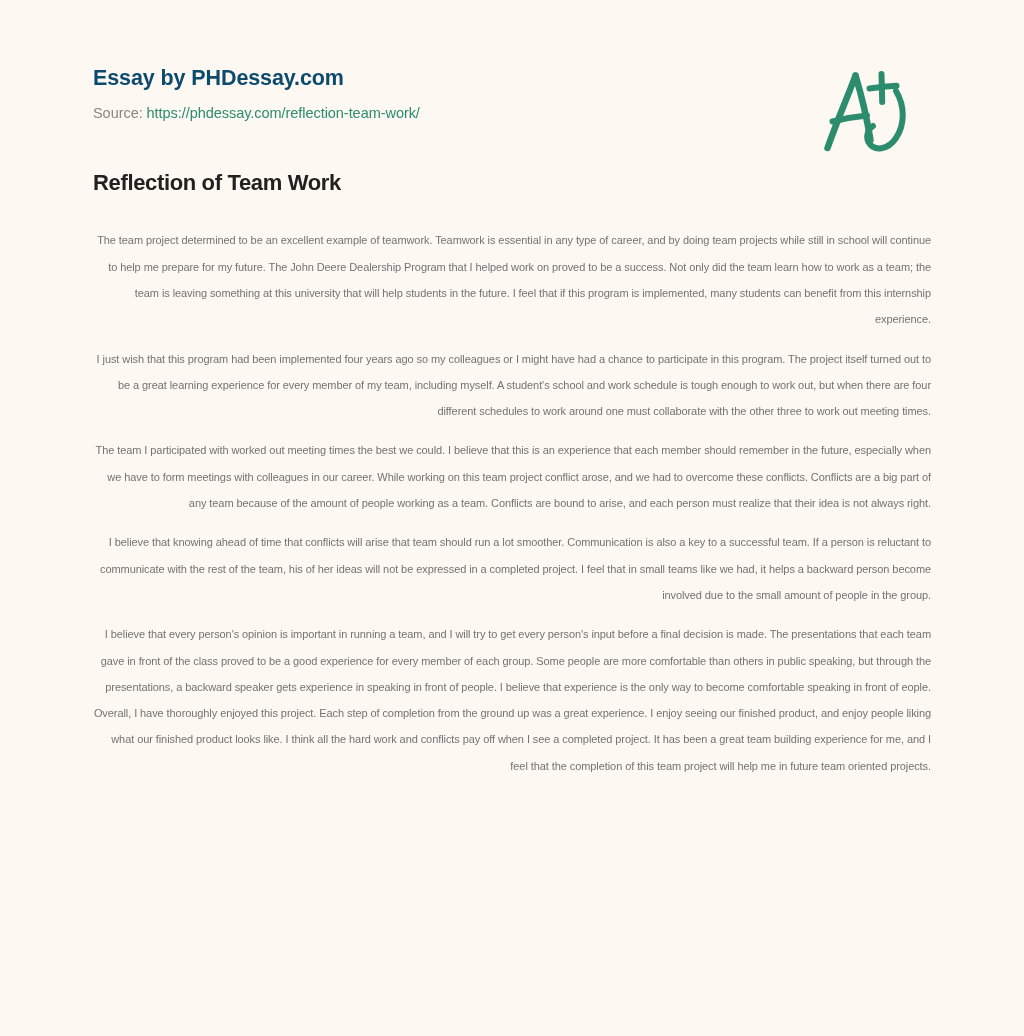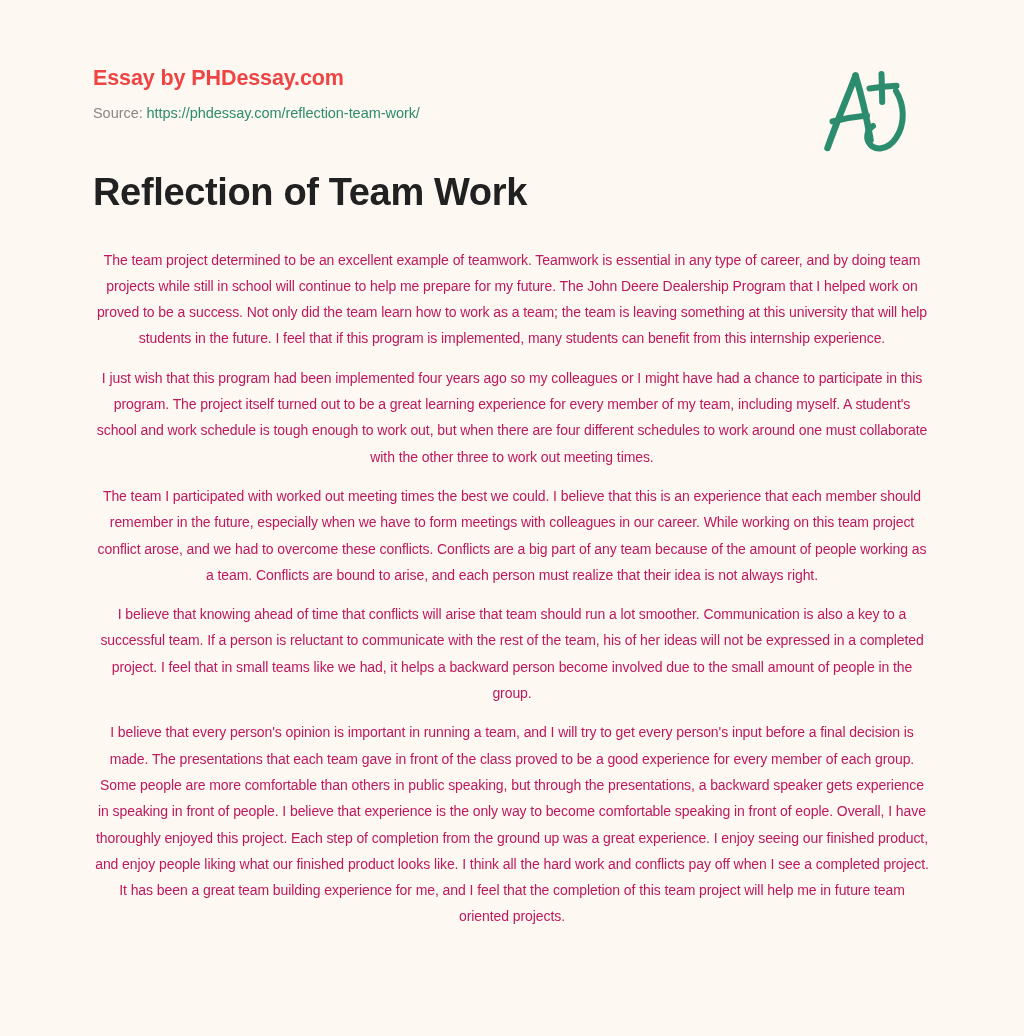--- a/index.html
+++ b/index.html
@@ -27,21 +27,21 @@
   .doc-header {
     position: relative;
     padding-top: 66px;
     height: 104px;
     box-sizing: border-box;
   }
 
   .brand-title {
     font-size: 21.5px;
     font-weight: bold;
-    color: #ef4444;
+    color: #0c4a6e;
     letter-spacing: -0.1px;
     line-height: 1.2;
     margin: 0;
   }
 
   .source-line {
     margin-top: 13px;
     font-size: 14.5px;
     line-height: 1.2;
     color: #8A8783;
@@ -63,40 +63,40 @@
     right: 18px;
     width: 96px;
     height: 92px;
   }
   .logo svg { display: block; width: 100%; height: 100%; }
 
   
   .doc-title {
     margin: 0;
     padding-top: 66px;
-    font-size: 38px;
+    font-size: 22px;
     font-weight: bold;
     color: #212121;
     letter-spacing: -0.35px;
     line-height: 1.2;
   }
 
   
   .doc-body {
     padding-top: 31px;
     width: 838px;
   }
 
   .doc-body p {
     margin: 0 0 13px 0;
-    font-size: 14px;
+    font-size: 11px;
     line-height: 26.3px;
-    color: #be185d;
+    color: #737373;
     letter-spacing: -0.08px;
-    text-align: center;
+    text-align: right;
   }
   .doc-body p:last-child { margin-bottom: 17px; }
 </style>
 </head>
 <body>
 
 <div class="page">
 
   <div class="doc-header">
     <div class="brand-title">Essay by PHDessay.com</div>

